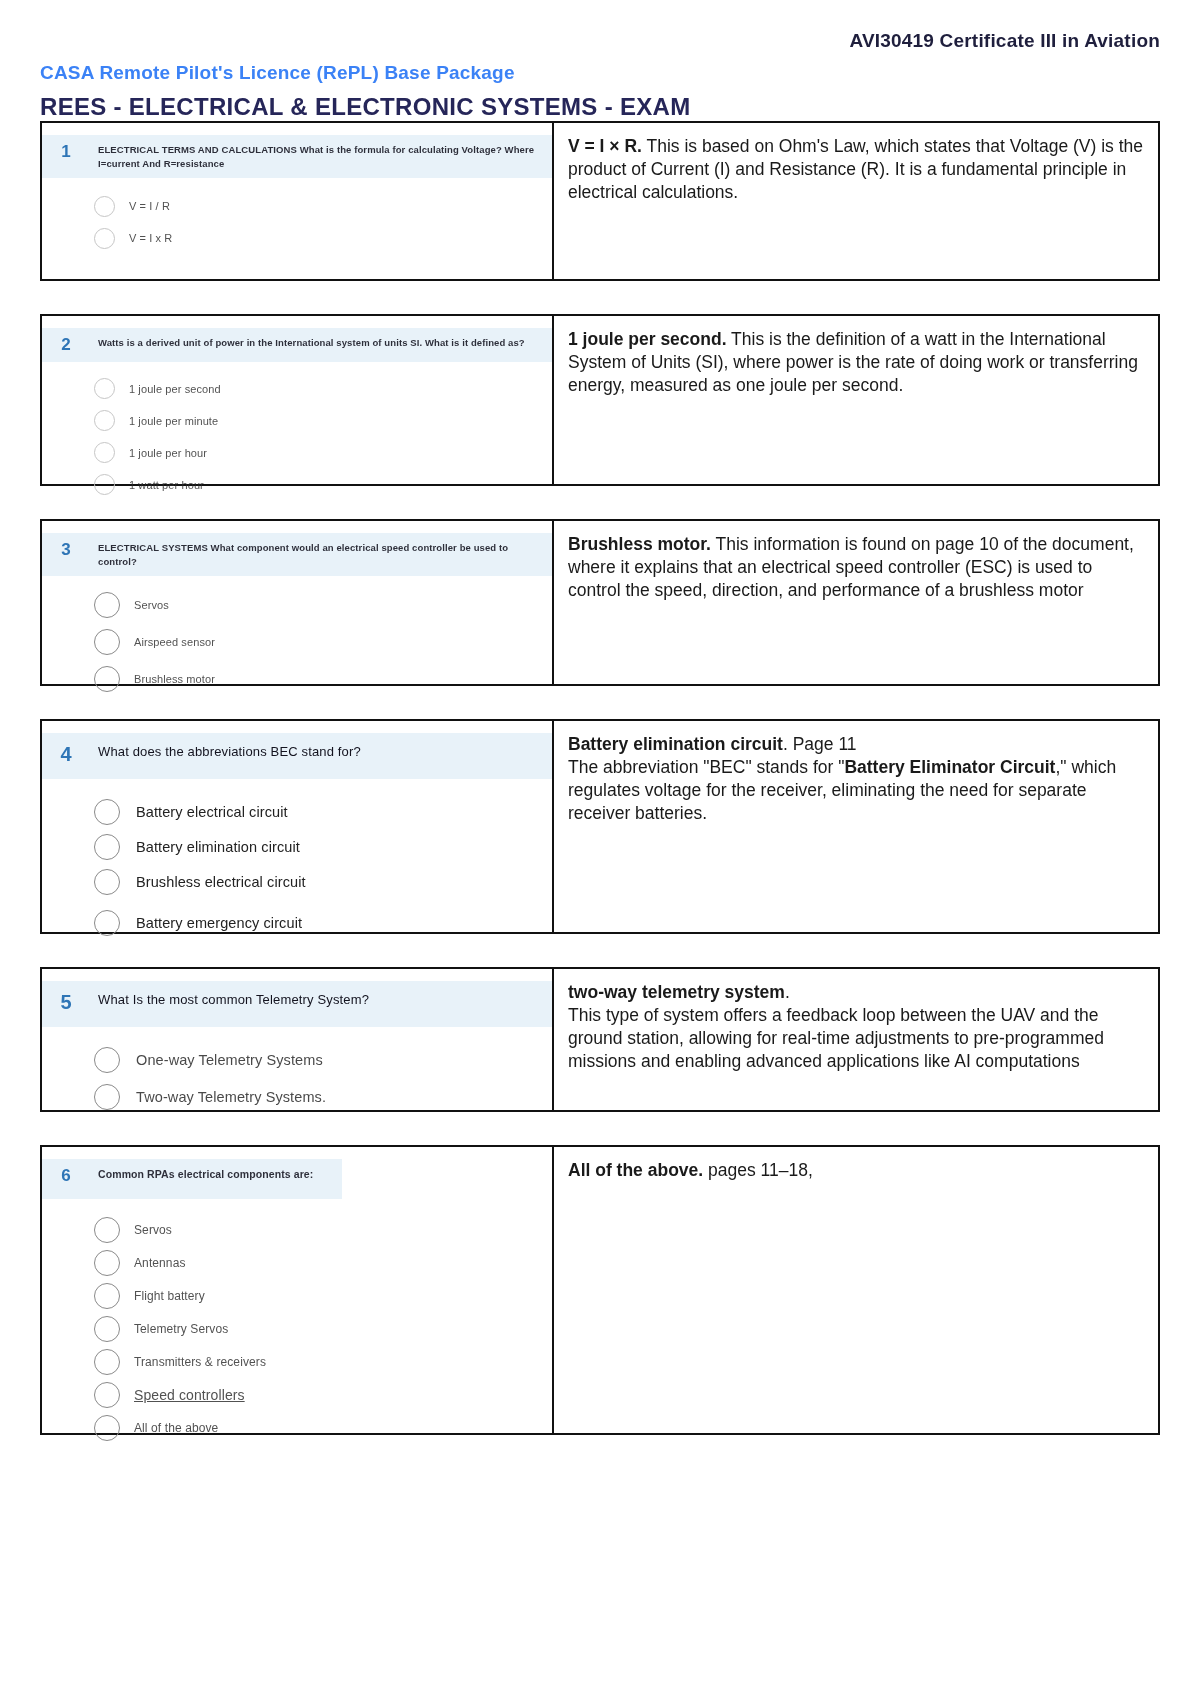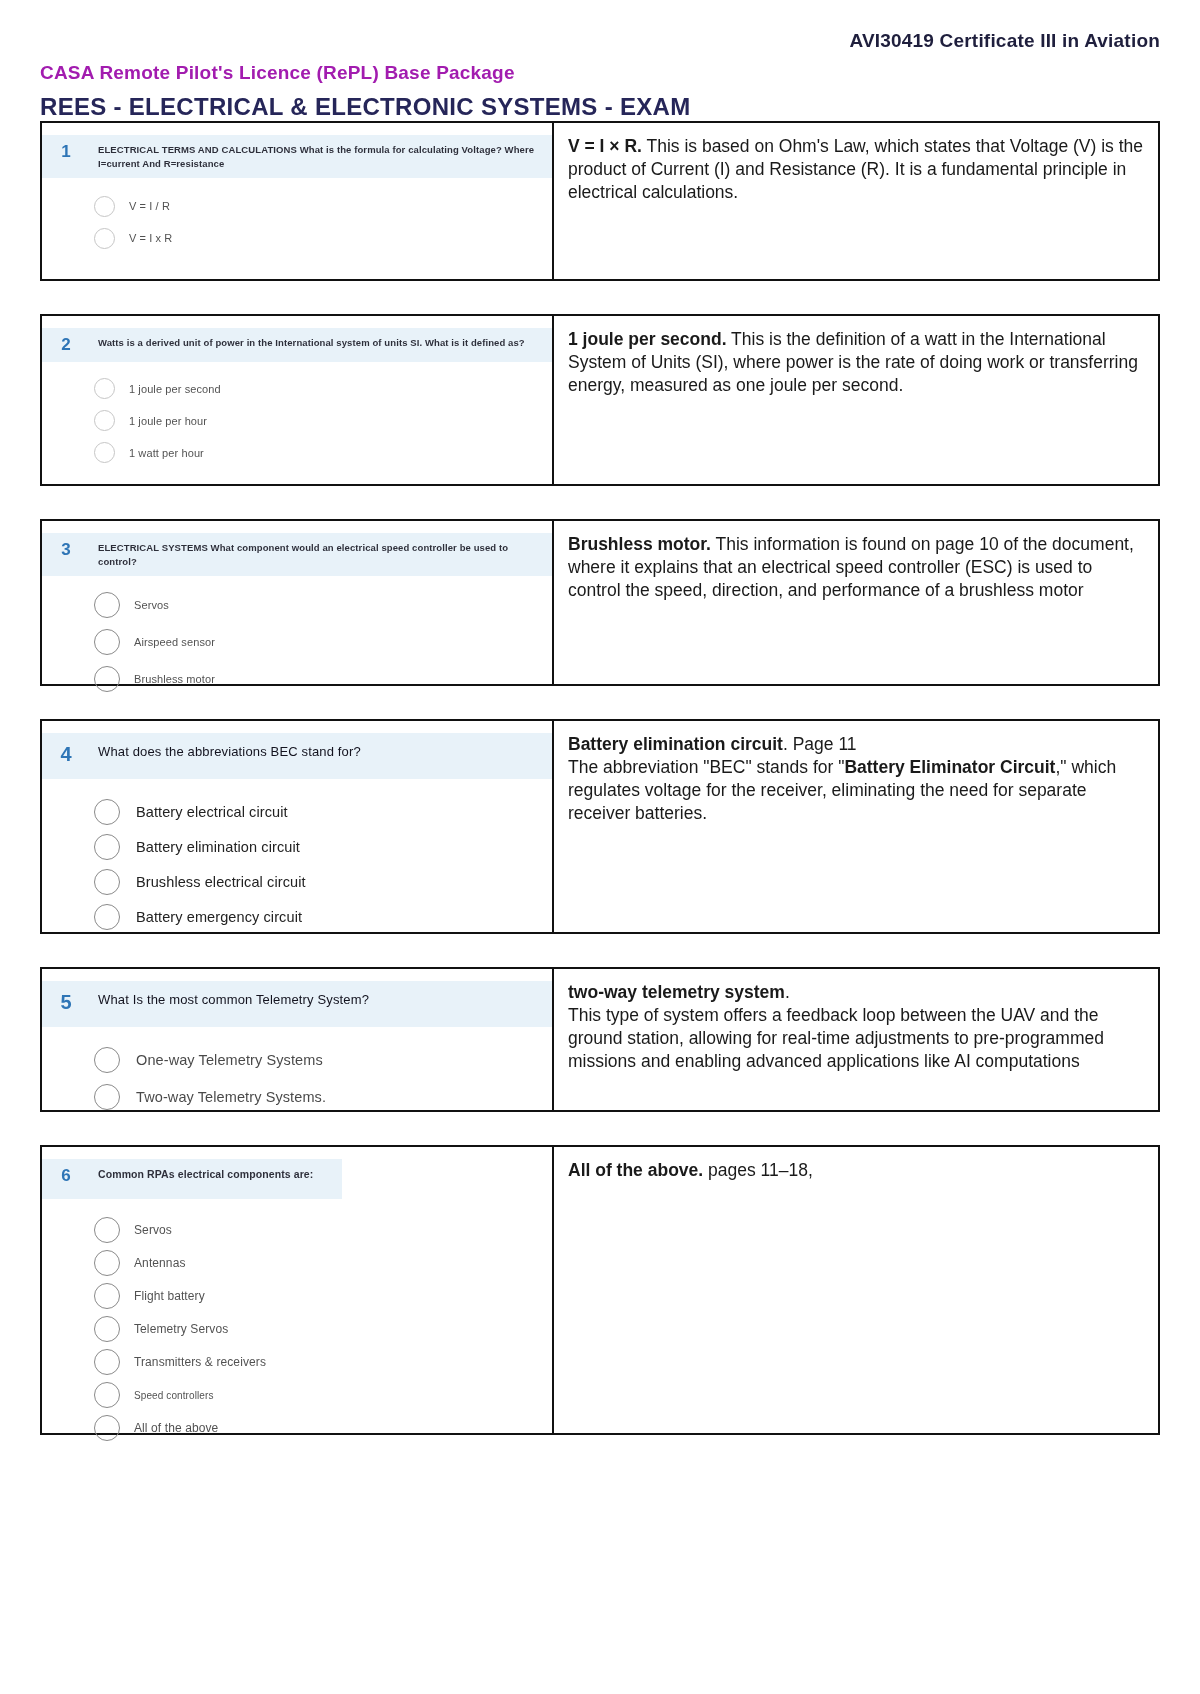--- a/index.html
+++ b/index.html
@@ -24,21 +24,21 @@
     text-align: right;
     font-size: 19px;
     font-weight: bold;
     color: #1f1f3d;
     letter-spacing: 0.2px;
     margin-left: 80px;
   }
   .hdr-line2 {
     font-size: 19px;
     font-weight: bold;
-    color: #a21caf;
+    color: #3b82f6;
     letter-spacing: 0.2px;
     margin-top: 10px;
   }
   .hdr-line3 {
     font-size: 24px;
     font-weight: bold;
     color: #262659;
     letter-spacing: 0.3px;
     margin-top: 9px;
   }
@@ -192,20 +192,24 @@
         <div class="qnum">2</div>
         <div class="qtext blurred">Watts is a derived unit of power in the International system of units SI. What is it defined as?</div>
       </div>
       <div class="opts" style="padding-top:16px;">
         <div class="opt">
           <span class="radio"></span>
           <span class="optlabel faded">1 joule per second</span>
         </div>
         <div class="opt">
           <span class="radio"></span>
+          <span class="optlabel faded">1 joule per minute</span>
+        </div>
+        <div class="opt">
+          <span class="radio"></span>
           <span class="optlabel faded">1 joule per hour</span>
         </div>
         <div class="opt">
           <span class="radio"></span>
           <span class="optlabel faded">1 watt per hour</span>
         </div>
       </div>
     </div>
     <div class="qright">
       <span class="ans-bold">1 joule per second.</span>
@@ -248,21 +252,21 @@
       </div>
       <div class="opts" style="padding-top:20px;">
         <div class="opt" style="margin-bottom:9px;">
           <span class="radio lg"></span>
           <span class="optlabel lg">Battery electrical circuit</span>
         </div>
         <div class="opt" style="margin-bottom:9px;">
           <span class="radio lg"></span>
           <span class="optlabel lg">Battery elimination circuit</span>
         </div>
-        <div class="opt" style="margin-bottom:9px;">
+        <div class="opt" style="margin-bottom:15px;">
           <span class="radio lg"></span>
           <span class="optlabel lg">Brushless electrical circuit</span>
         </div>
         <div class="opt">
           <span class="radio lg"></span>
           <span class="optlabel lg">Battery emergency circuit</span>
         </div>
       </div>
     </div>
     <div class="qright">
@@ -316,21 +320,21 @@
         <div class="opt" style="margin-bottom:7px;">
           <span class="radio lg"></span>
           <span class="optlabel faded" style="font-size:12px;">Telemetry Servos</span>
         </div>
         <div class="opt" style="margin-bottom:7px;">
           <span class="radio lg"></span>
           <span class="optlabel faded" style="font-size:12px;">Transmitters &amp; receivers</span>
         </div>
         <div class="opt" style="margin-bottom:7px;">
           <span class="radio lg"></span>
-          <span class="optlabel faded" style="font-size:10px;">Speed controllers</span>
+          <span class="optlabel faded" style="font-size:14px;text-decoration:underline;">Speed controllers</span>
         </div>
         <div class="opt">
           <span class="radio lg"></span>
           <span class="optlabel faded" style="font-size:12px;">All of the above</span>
         </div>
       </div>
     </div>
     <div class="qright">
       <span class="ans-bold">All of the above.</span><span> pages 11–18,</span>
     </div>

